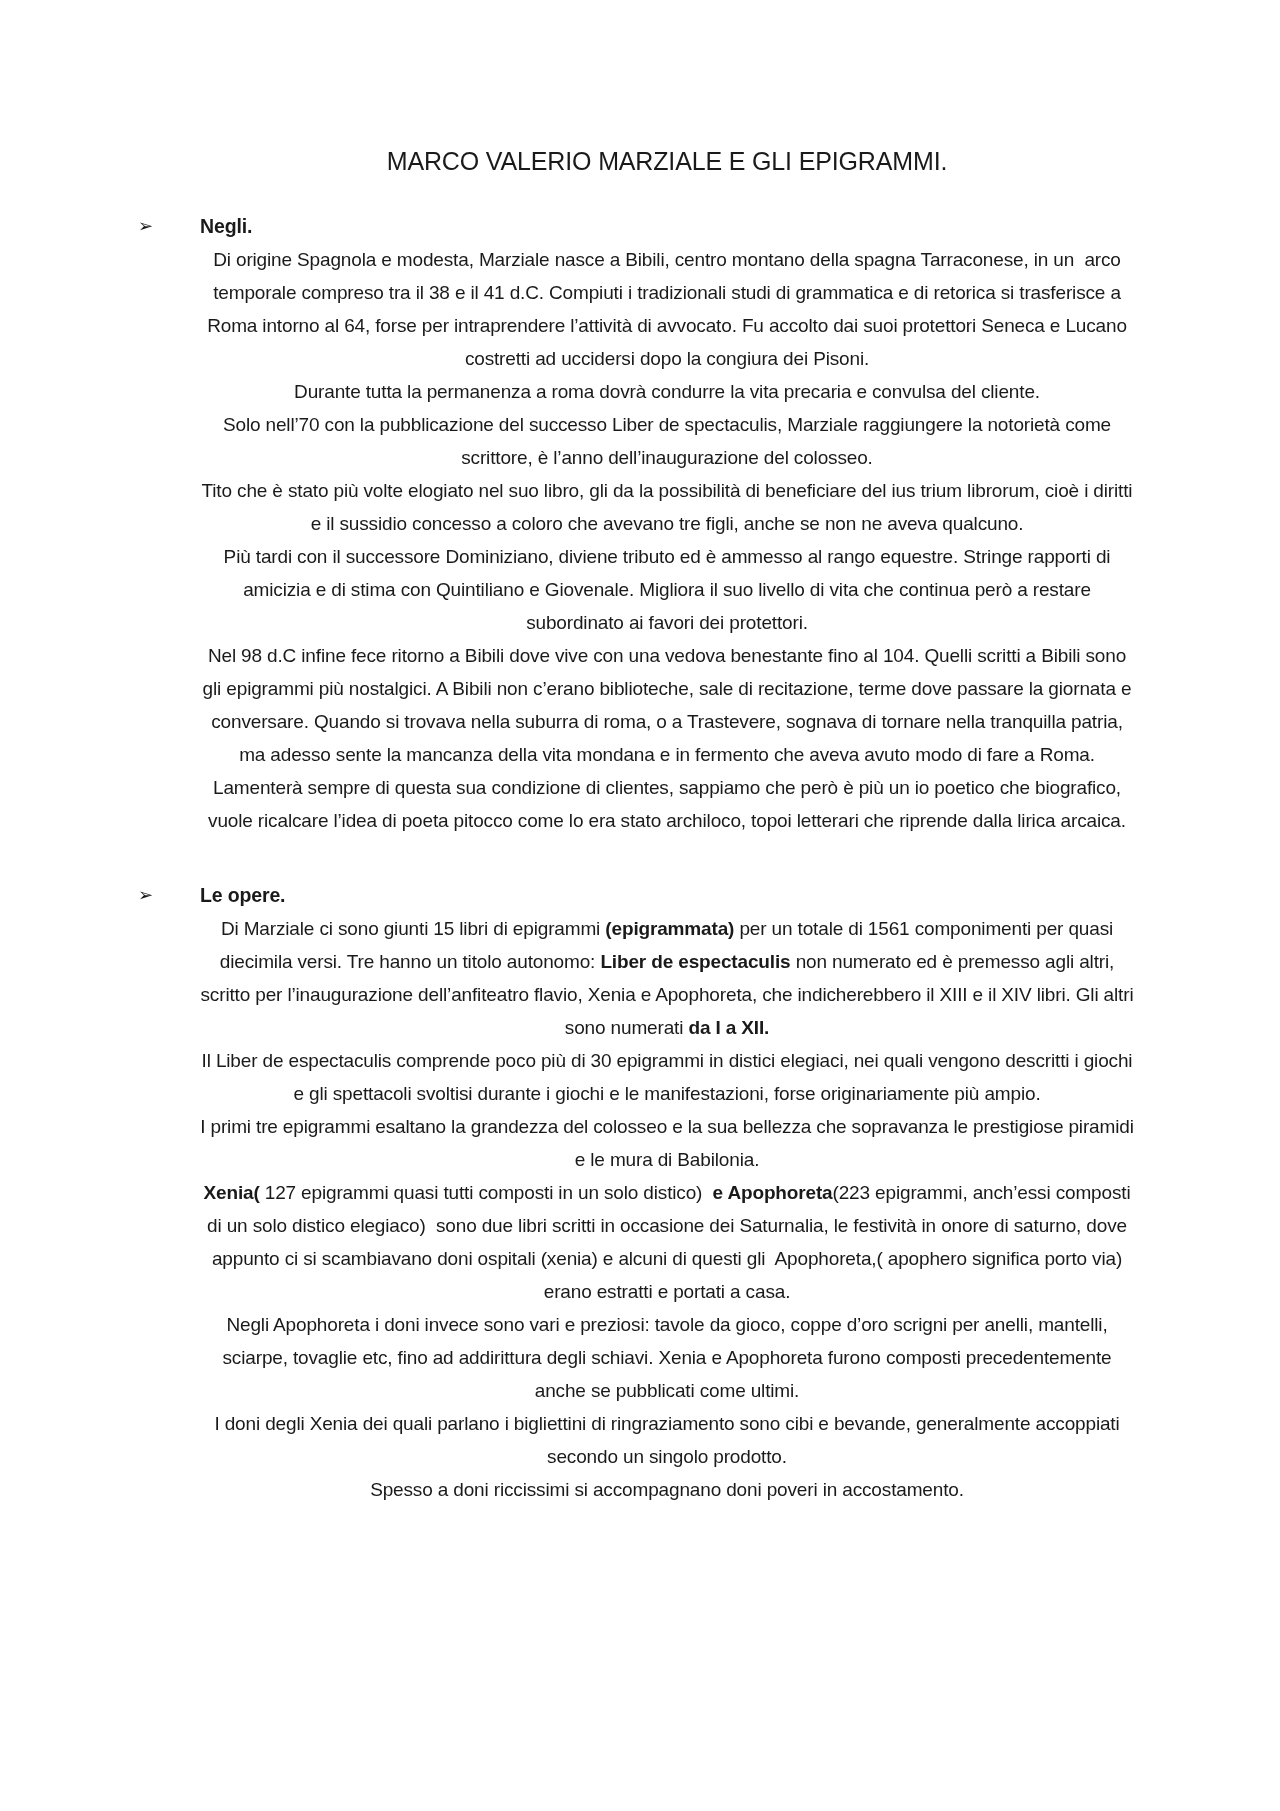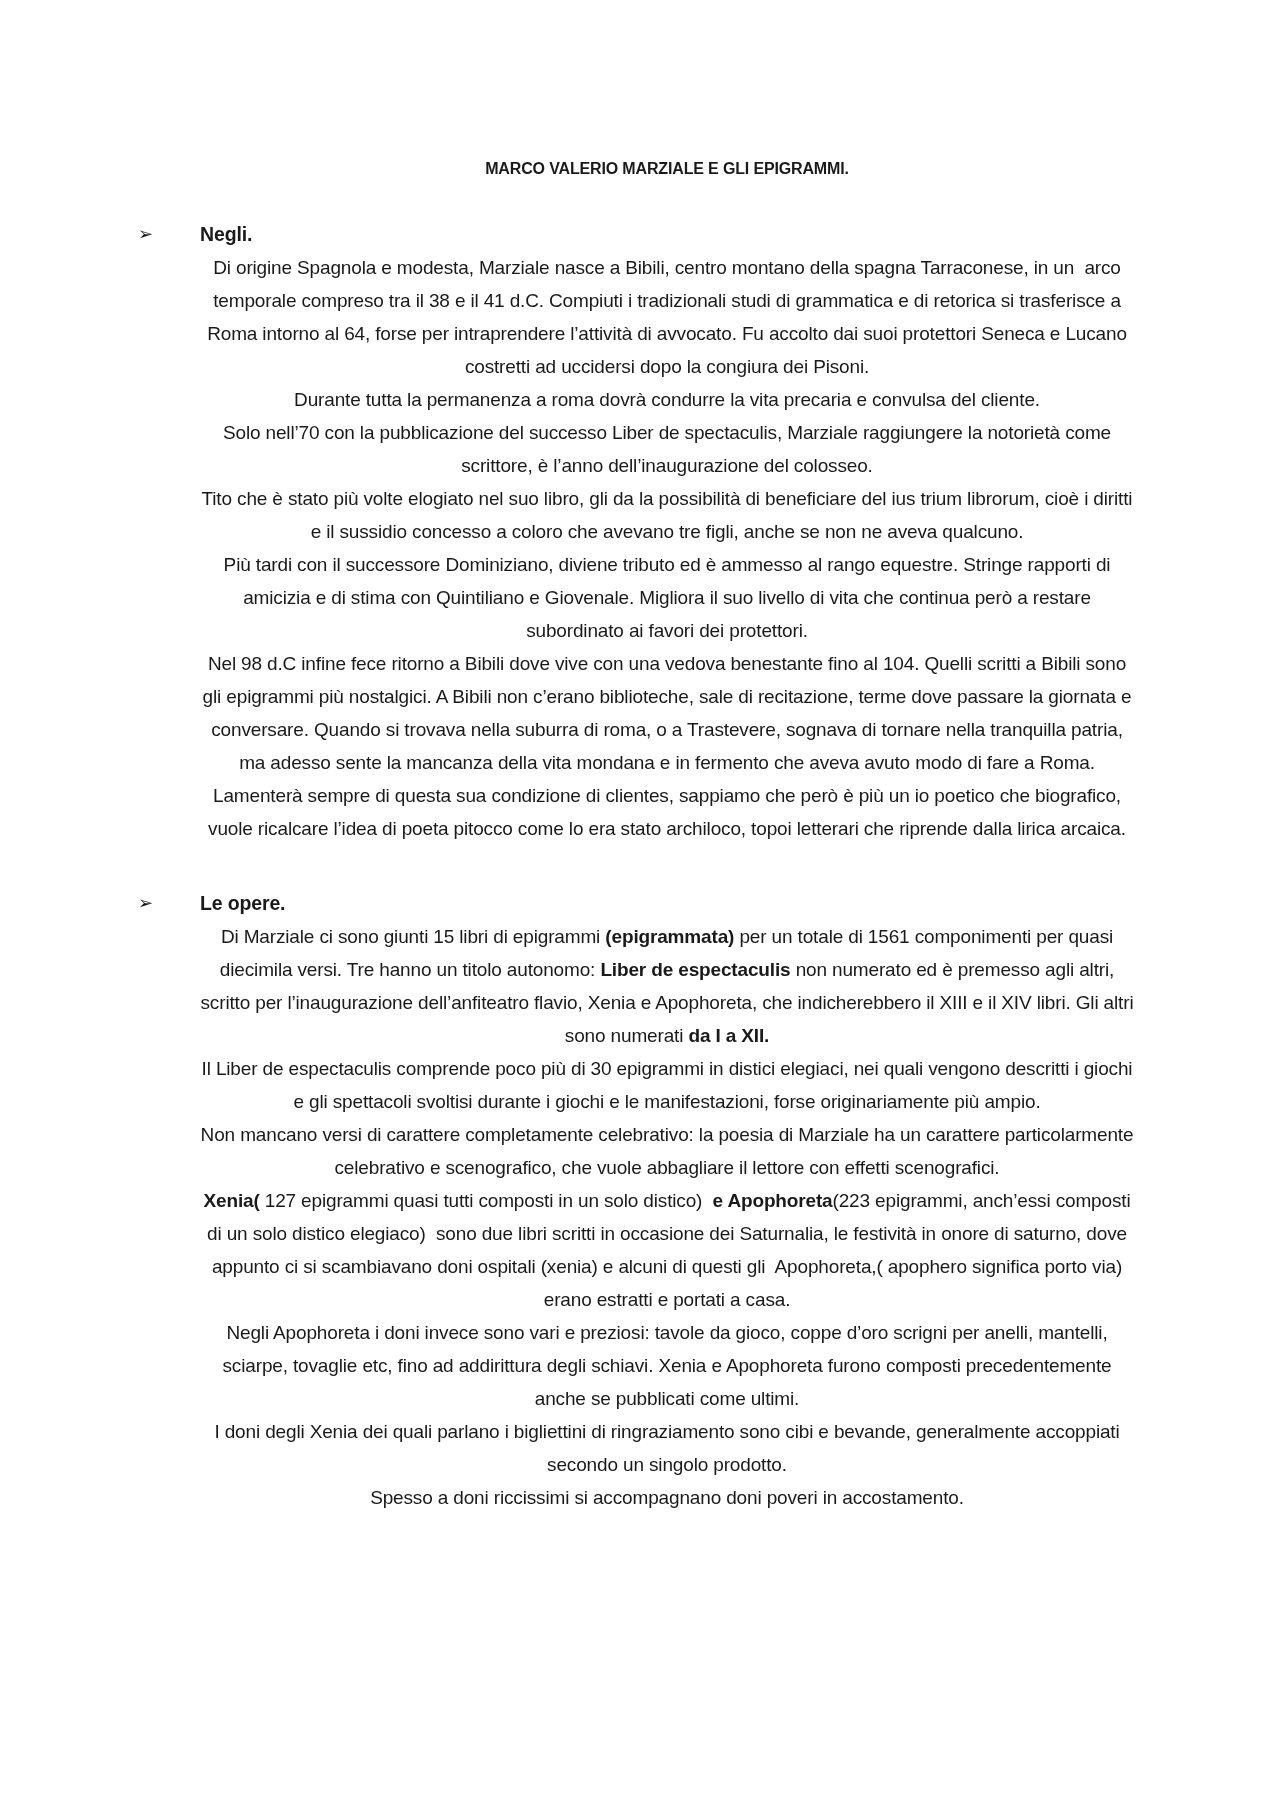--- a/index.html
+++ b/index.html
@@ -18,24 +18,24 @@
     letter-spacing: -0.15px;
     box-sizing: border-box;
     padding-top: 148px;
     overflow: hidden;
   }
   .content {
     margin-left: 200px;
     width: 934px;
   }
   .doc-title {
-    margin: 8px;
+    margin: 0;
     text-align: center;
-    font-size: 16px;
-    font-weight: 700;
+    font-size: 25px;
+    font-weight: 400;
     line-height: 26px;
   }
   .section {
     margin-top: 36px;
   }
   .section + .section {
     margin-top: 42px;
   }
   .heading-row {
     position: relative;
@@ -77,21 +77,21 @@
             <p><span>Tito che è stato più volte elogiato nel suo libro, gli da la possibilità di beneficiare del i</span><span class="run-i">us trium librorum</span><span>, cioè i diritti e il sussidio concesso a coloro che avevano tre figli, anche se non ne aveva qualcuno.</span></p>
             <p><span>Più tardi con il successore Dominiziano, diviene tributo ed è ammesso al rango equestre. Stringe rapporti di amicizia e di stima con Quintiliano e Giovenale. Migliora il suo livello di vita che continua però a restare subordinato ai favori dei protettori.</span></p>
             <p><span>Nel 98 d.C infine fece ritorno a Bibili dove vive con una vedova benestante fino al 104. Quelli scritti a Bibili sono gli epigrammi più nostalgici. A Bibili non c’erano biblioteche, sale di recitazione, terme dove passare la giornata e conversare. Quando si trovava nella suburra di roma, o a Trastevere, sognava di tornare nella tranquilla patria, ma adesso sente la mancanza della vita mondana e in fermento che aveva avuto modo di fare a Roma. Lamenterà sempre di questa sua condizione di clientes, sappiamo che però è più un io poetico che biografico, vuole ricalcare l’idea di poeta pitocco come lo era stato archiloco, topoi letterari che riprende dalla lirica arcaica.</span></p>
           </div>
         </div>
         <div class="section">
           <div class="heading-row"><span class="bullet">➢</span><span>Le opere.</span></div>
           <div class="paragraphs">
             <p><span>Di Marziale ci sono giunti 15 libri di epigrammi </span><span class="run-b">(epigrammata)</span><span> per un totale di 1561 componimenti per quasi diecimila versi. Tre hanno un titolo autonomo</span><span class="run-i">:</span><span> </span><span class="run-b run-i">Liber de espectaculis</span><span> non numerato ed è premesso agli altri, scritto per l’inaugurazione dell’anfiteatro flavio, </span><span class="run-i">Xenia e Apophoreta</span><span>, che indicherebbero il XIII e il XIV libri. Gli altri sono numerati </span><span class="run-b">da I a XII.</span></p>
             <p><span class="run-i">Il Liber de espectaculis</span><span> comprende poco più di 30 epigrammi in distici elegiaci, nei quali vengono descritti i giochi e gli spettacoli svoltisi durante i giochi e le manifestazioni, forse originariamente più ampio.</span></p>
-            <p><span>Non mancano versi di carattere completamente celebrativo: la poesia di Marziale ha un carattere particolarmente celebrativo e scenografico, che vuole abbagliare il lettore con effetti scenografici.</span></p>
+            <p><span>I primi tre epigrammi esaltano la grandezza del colosseo e la sua bellezza che sopravanza le prestigiose piramidi e le mura di Babilonia.</span></p>
             <p><span class="run-b">Xenia(</span><span> 127 epigrammi quasi tutti composti in un solo distico)  </span><span class="run-b run-i">e Apophoreta</span><span>(223 epigrammi, anch’essi composti di un solo distico elegiaco)  sono due libri scritti in occasione dei Saturnalia, le festività in onore di saturno, dove appunto ci si scambiavano doni ospitali (xenia) e alcuni di questi gli  Apophoreta,( apophero significa porto via) erano estratti e portati a casa.</span></p>
             <p><span>Negli Apophoreta i doni invece sono vari e preziosi: tavole da gioco, coppe d’oro scrigni per anelli, mantelli, sciarpe, tovaglie etc, fino ad addirittura degli schiavi. Xenia e Apophoreta furono composti precedentemente anche se pubblicati come ultimi.</span></p>
             <p><span>I doni degli Xenia dei quali parlano i bigliettini di ringraziamento sono cibi e bevande, generalmente accoppiati secondo un singolo prodotto.</span></p>
             <p><span>Spesso a doni riccissimi si accompagnano doni poveri in accostamento.</span></p>
           </div>
         </div>
       </div>
   </div>
 </div>
 

